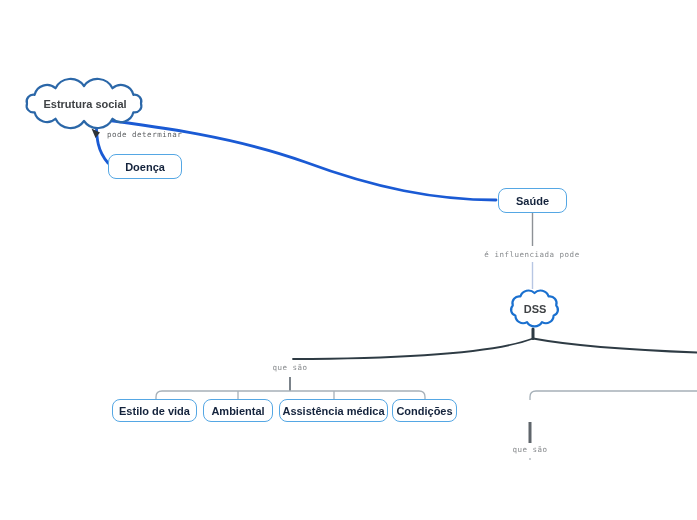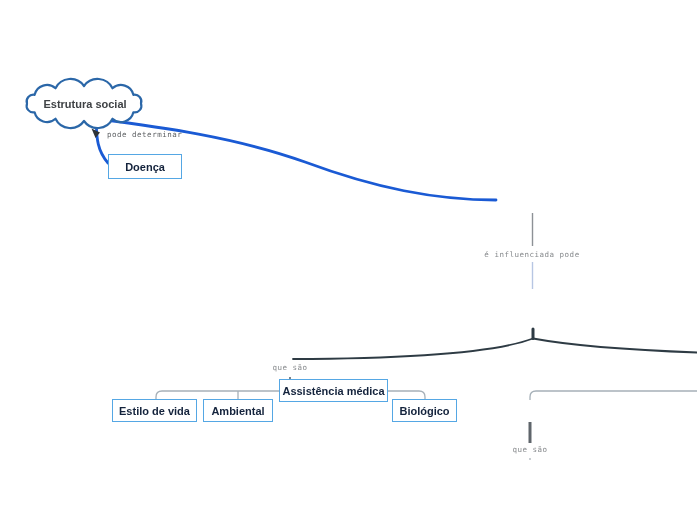--- a/index.html
+++ b/index.html
@@ -17,21 +17,21 @@
   .p-branch{stroke:var(--branch-dark);fill:none;stroke-linecap:round;}
   .p-bracket{stroke:var(--bracket-gray);stroke-width:1.3;fill:none;}
   .p-darkgray{stroke:var(--line-dark-gray);stroke-width:3;fill:none;}
   .p-lightgray{stroke:var(--line-light-gray);stroke-width:1.4;fill:none;}
   .p-riser{stroke:var(--riser-dark);stroke-width:1.5;fill:none;}
   .node{
     position:absolute;
     display:flex;align-items:center;justify-content:center;
     background:#ffffff;
     border:1.6px solid var(--node-border);
-    border-radius:0;
+    border-radius:8px;
     font-weight:bold;font-size:11px;
     color:var(--node-text);
     box-sizing:border-box;
     white-space:nowrap;
   }
   .cloud{position:absolute;}
   .cloud svg{position:absolute;left:0;top:0;}
   .cloud .cloud-label{
     position:absolute;left:0;top:0;width:100%;height:100%;
     display:flex;align-items:center;justify-content:center;
@@ -71,26 +71,33 @@
     <path class="p-darkgray" d="M 530,503 L 530,520"></path>
   </svg>
 
   <div class="cloud" id="cloud-estrutura" style="left:10px;top:70px;width:150px;height:68px">
     <svg id="cloud-estrutura-svg" width="150" height="68" viewBox="0 0 150 68">
         <path d="M 74.0,16.0 A 16.6,16.6 0 0 1 102.5,18.3 A 12.7,12.7 0 0 1 123.4,24.8 A 6.7,6.7 0 0 1 131.0,33.5 A 6.7,6.7 0 0 1 123.4,42.3 A 12.7,12.7 0 0 1 102.5,48.7 A 16.6,16.6 0 0 1 74.0,51.0 A 16.6,16.6 0 0 1 45.5,48.7 A 12.7,12.7 0 0 1 24.6,42.3 A 6.7,6.7 0 0 1 17.0,33.5 A 6.7,6.7 0 0 1 24.6,24.8 A 12.7,12.7 0 0 1 45.5,18.3 A 16.6,16.6 0 0 1 74.0,16.0 Z" fill="#ffffff" stroke-width="2.2" stroke-linejoin="round" style="stroke: var(--cloud-border-primary);"></path>
       </svg>
     <span class="cloud-label">Estrutura social</span>
   </div>
 
+  <div class="cloud" id="cloud-dss" style="left:500px;top:281px;width:70px;height:56px">
+    <svg id="cloud-dss-svg" width="70" height="56" viewBox="0 0 70 56">
+        <path d="M 34.5,12.0 A 8.5,8.5 0 0 1 48.6,15.5 A 6.8,6.8 0 0 1 56.2,24.4 A 6.1,6.1 0 0 1 53.6,34.5 A 7.7,7.7 0 0 1 42.0,41.1 A 8.7,8.7 0 0 1 27.0,41.1 A 7.7,7.7 0 0 1 15.4,34.5 A 6.1,6.1 0 0 1 12.8,24.4 A 6.8,6.8 0 0 1 20.4,15.5 A 8.5,8.5 0 0 1 34.5,12.0 Z" fill="#ffffff" stroke-width="2.2" stroke-linejoin="round" style="stroke: var(--cloud-border-dss);"></path>
+      </svg>
+    <span class="cloud-label">DSS</span>
+  </div>
 
   <div class="node" style="left:108px;top:154px;width:74px;height:25px">Doença</div>
+  <div class="node" style="left:498px;top:188px;width:69px;height:25px">Saúde</div>
   <div class="node" style="left:112px;top:399px;width:85px;height:23px">Estilo de vida</div>
   <div class="node" style="left:203px;top:399px;width:70px;height:23px">Ambiental</div>
-  <div class="node" style="left:279px;top:379px;width:109px;height:23px">Assistência médica</div>
-  <div class="node" style="left:392px;top:399px;width:65px;height:23px">Biológico</div>
+  <div class="node" style="left:279px;top:399px;width:109px;height:23px">Assistência médica</div>
+  <div class="node" style="left:392px;top:399px;width:65px;height:23px">Condições</div>
   <div class="node" style="left:595px;top:480px;width:112px;height:23px">Condições politicas</div>
 
   <div class="elabel dark" style="left:107px;top:130px">pode determinar</div>
   <div class="elabel centered" style="left:532px;top:250px">é influenciada pode</div>
   <div class="elabel centered" style="left:290px;top:363px">que são</div>
   <div class="elabel centered" style="left:530px;top:445px">que são</div>
 
 </div>
 
 </body></html>

